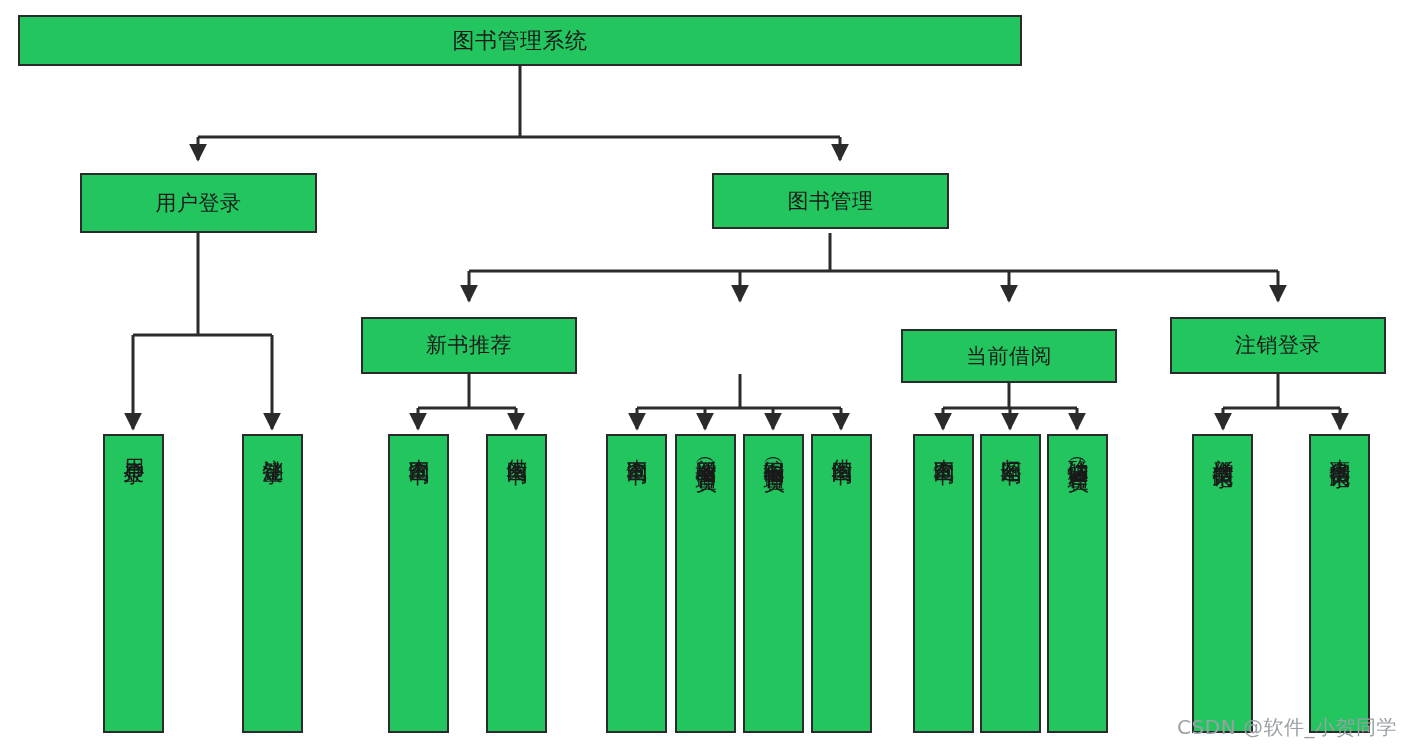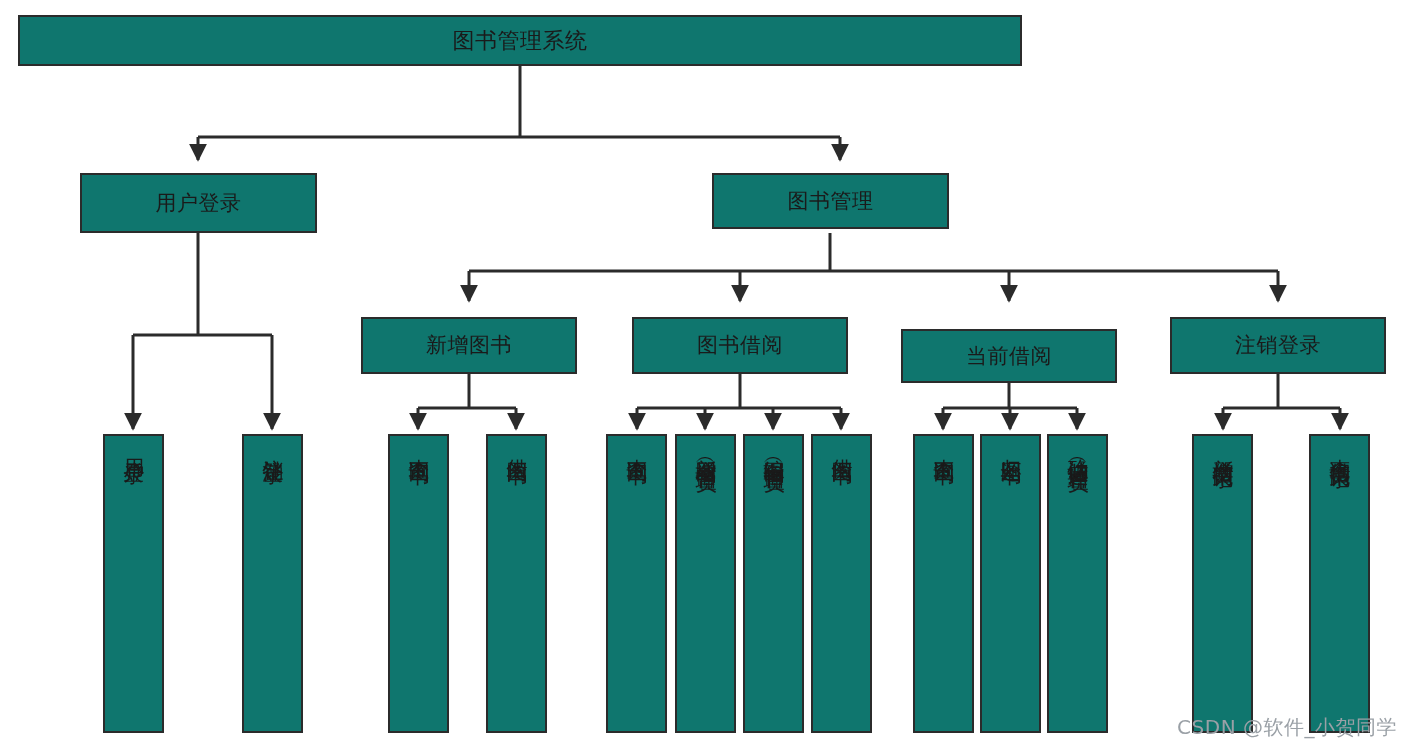--- a/index.html
+++ b/index.html
@@ -20,21 +20,21 @@
   #edge-layer {
     position: absolute;
     left: 0;
     top: 0;
     width: 1405px;
     height: 747px;
   }
   .node {
     position: absolute;
     box-sizing: border-box;
-    background: #0f766e;
+    background: #22c55e;
     border: 2px solid #2b2b2b;
     display: flex;
     align-items: center;
     justify-content: center;
     color: #1a1a1a;
   }
   .node-label {
     display: block;
     text-align: center;
     line-height: 1.18;
@@ -133,26 +133,23 @@
 
   <div class="node horiz" style="left:80px; top:173px; width:237px; height:60px;">
     <span class="node-label">用户登录</span>
   </div>
 
   <div class="node horiz" style="left:712px; top:173px; width:237px; height:56px;">
     <span class="node-label">图书管理</span>
   </div>
 
   <div class="node horiz" style="left:361px; top:317px; width:216px; height:57px;">
-    <span class="node-label">新增图书</span>
-  </div>
-
-  <div class="node horiz" style="left:632px; top:317px; width:216px; height:57px;">
-    <span class="node-label">图书借阅</span>
-  </div>
+    <span class="node-label">新书推荐</span>
+  </div>
+
 
   <div class="node horiz" style="left:901px; top:329px; width:216px; height:54px;">
     <span class="node-label">当前借阅</span>
   </div>
 
   <div class="node horiz" style="left:1170px; top:317px; width:216px; height:57px;">
     <span class="node-label">注销登录</span>
   </div>
 
   <div class="node vert" style="left:103px; top:434px; width:61px; height:299px;">

